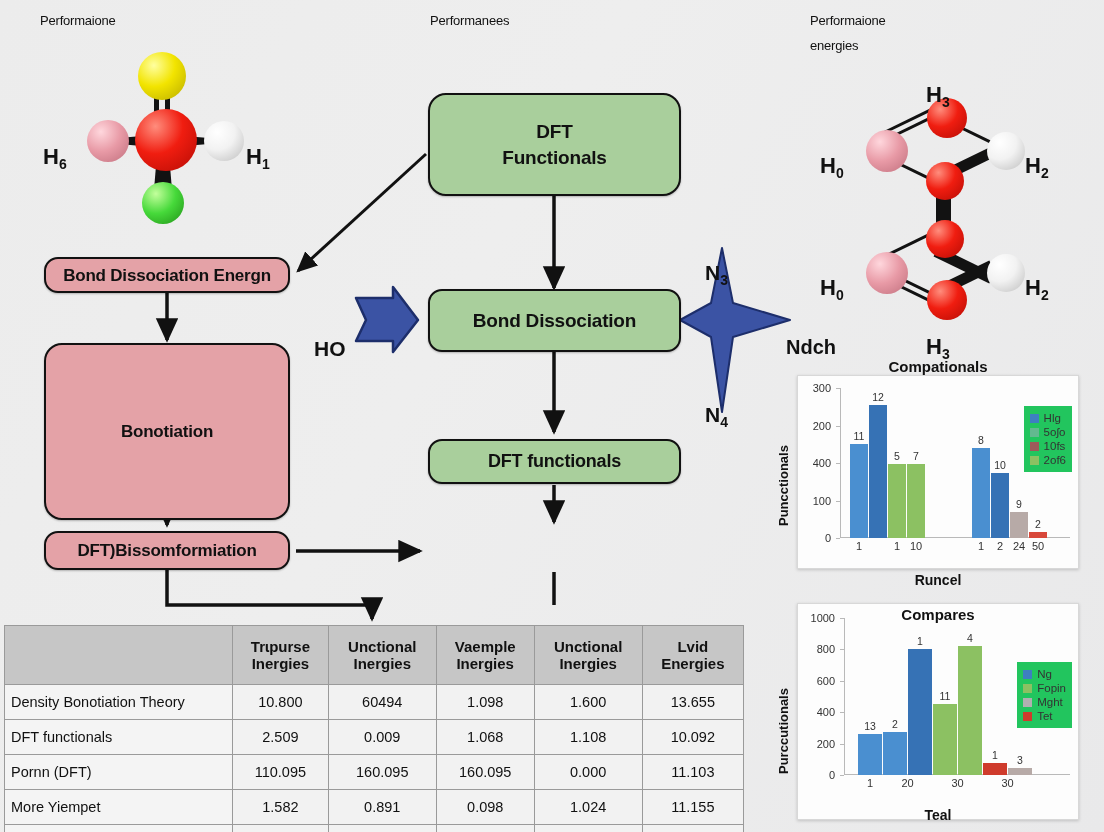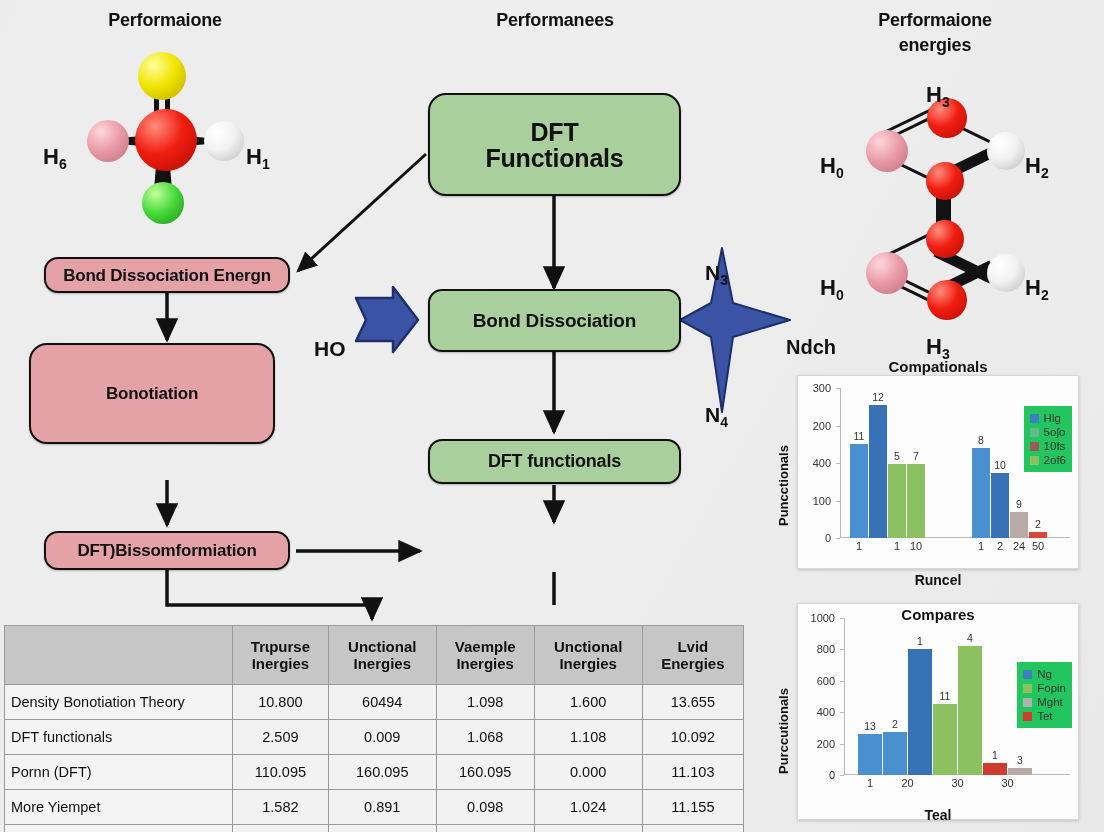--- a/index.html
+++ b/index.html
@@ -8,22 +8,22 @@
     background:#ececed;
     font-family:"Liberation Sans", sans-serif;
     overflow:hidden;
     position:relative;
   }
   #stage{position:absolute;left:0;top:0;width:1104px;height:832px;
     background:linear-gradient(120deg,#ececec 0%,#eeeeee 40%,#e9e9ea 100%);}
 
   
   .sect-title{
-    position:absolute;text-align:center;font-weight:bold;color:#111;
-    font-size:18px;line-height:25px;letter-spacing:-.2px;
+    position:absolute;text-align:left;font-weight:normal;color:#111;
+    font-size:13px;line-height:25px;letter-spacing:-.2px;
   }
 
   
   .box{
     position:absolute;box-sizing:border-box;
     border:2.5px solid #111;border-radius:14px;
     display:flex;align-items:center;justify-content:center;
     text-align:center;font-weight:bold;color:#111;
     font-size:17px;line-height:21px;letter-spacing:-.2px;
     box-shadow:0 1px 2px rgba(0,0,0,.25);
@@ -192,28 +192,28 @@
       <span>H<sub>2</sub></span>
     </div>
     <div class="alabel" style="left:185px;top:179px;">
       <span>H<sub>2</sub></span>
     </div>
   </div>
 
   <div class="box pink" style="left:44px;top:257px;width:246px;height:36px;">
     <span>Bond Dissociation Energn</span>
   </div>
-  <div class="box pink tall" style="left:29px;top:343px;width:246px;height:101px;">
+  <div class="box pink tall" style="left:44px;top:343px;width:246px;height:177px;">
     <span>Bonotiation</span>
   </div>
   <div class="box pink" style="left:44px;top:531px;width:246px;height:39px;">
     <span>DFT)Bissomformiation</span>
   </div>
 
-  <div class="box green tall" style="left:428px;top:93px;width:253px;height:103px;font-size:25px;line-height:26px;">
+  <div class="box green tall" style="left:428px;top:93px;width:253px;height:103px;font-size:19px;line-height:26px;">
     <span>
       <span>DFT</span><br>
       <span>Functionals</span>
     </span>
   </div>
   <div class="box green" style="left:428px;top:289px;width:253px;height:63px;font-size:19px;">
     <span>Bond Dissociation</span>
   </div>
   <div class="box green" style="left:428px;top:439px;width:253px;height:45px;font-size:18px;">
     <span>DFT functionals</span>

